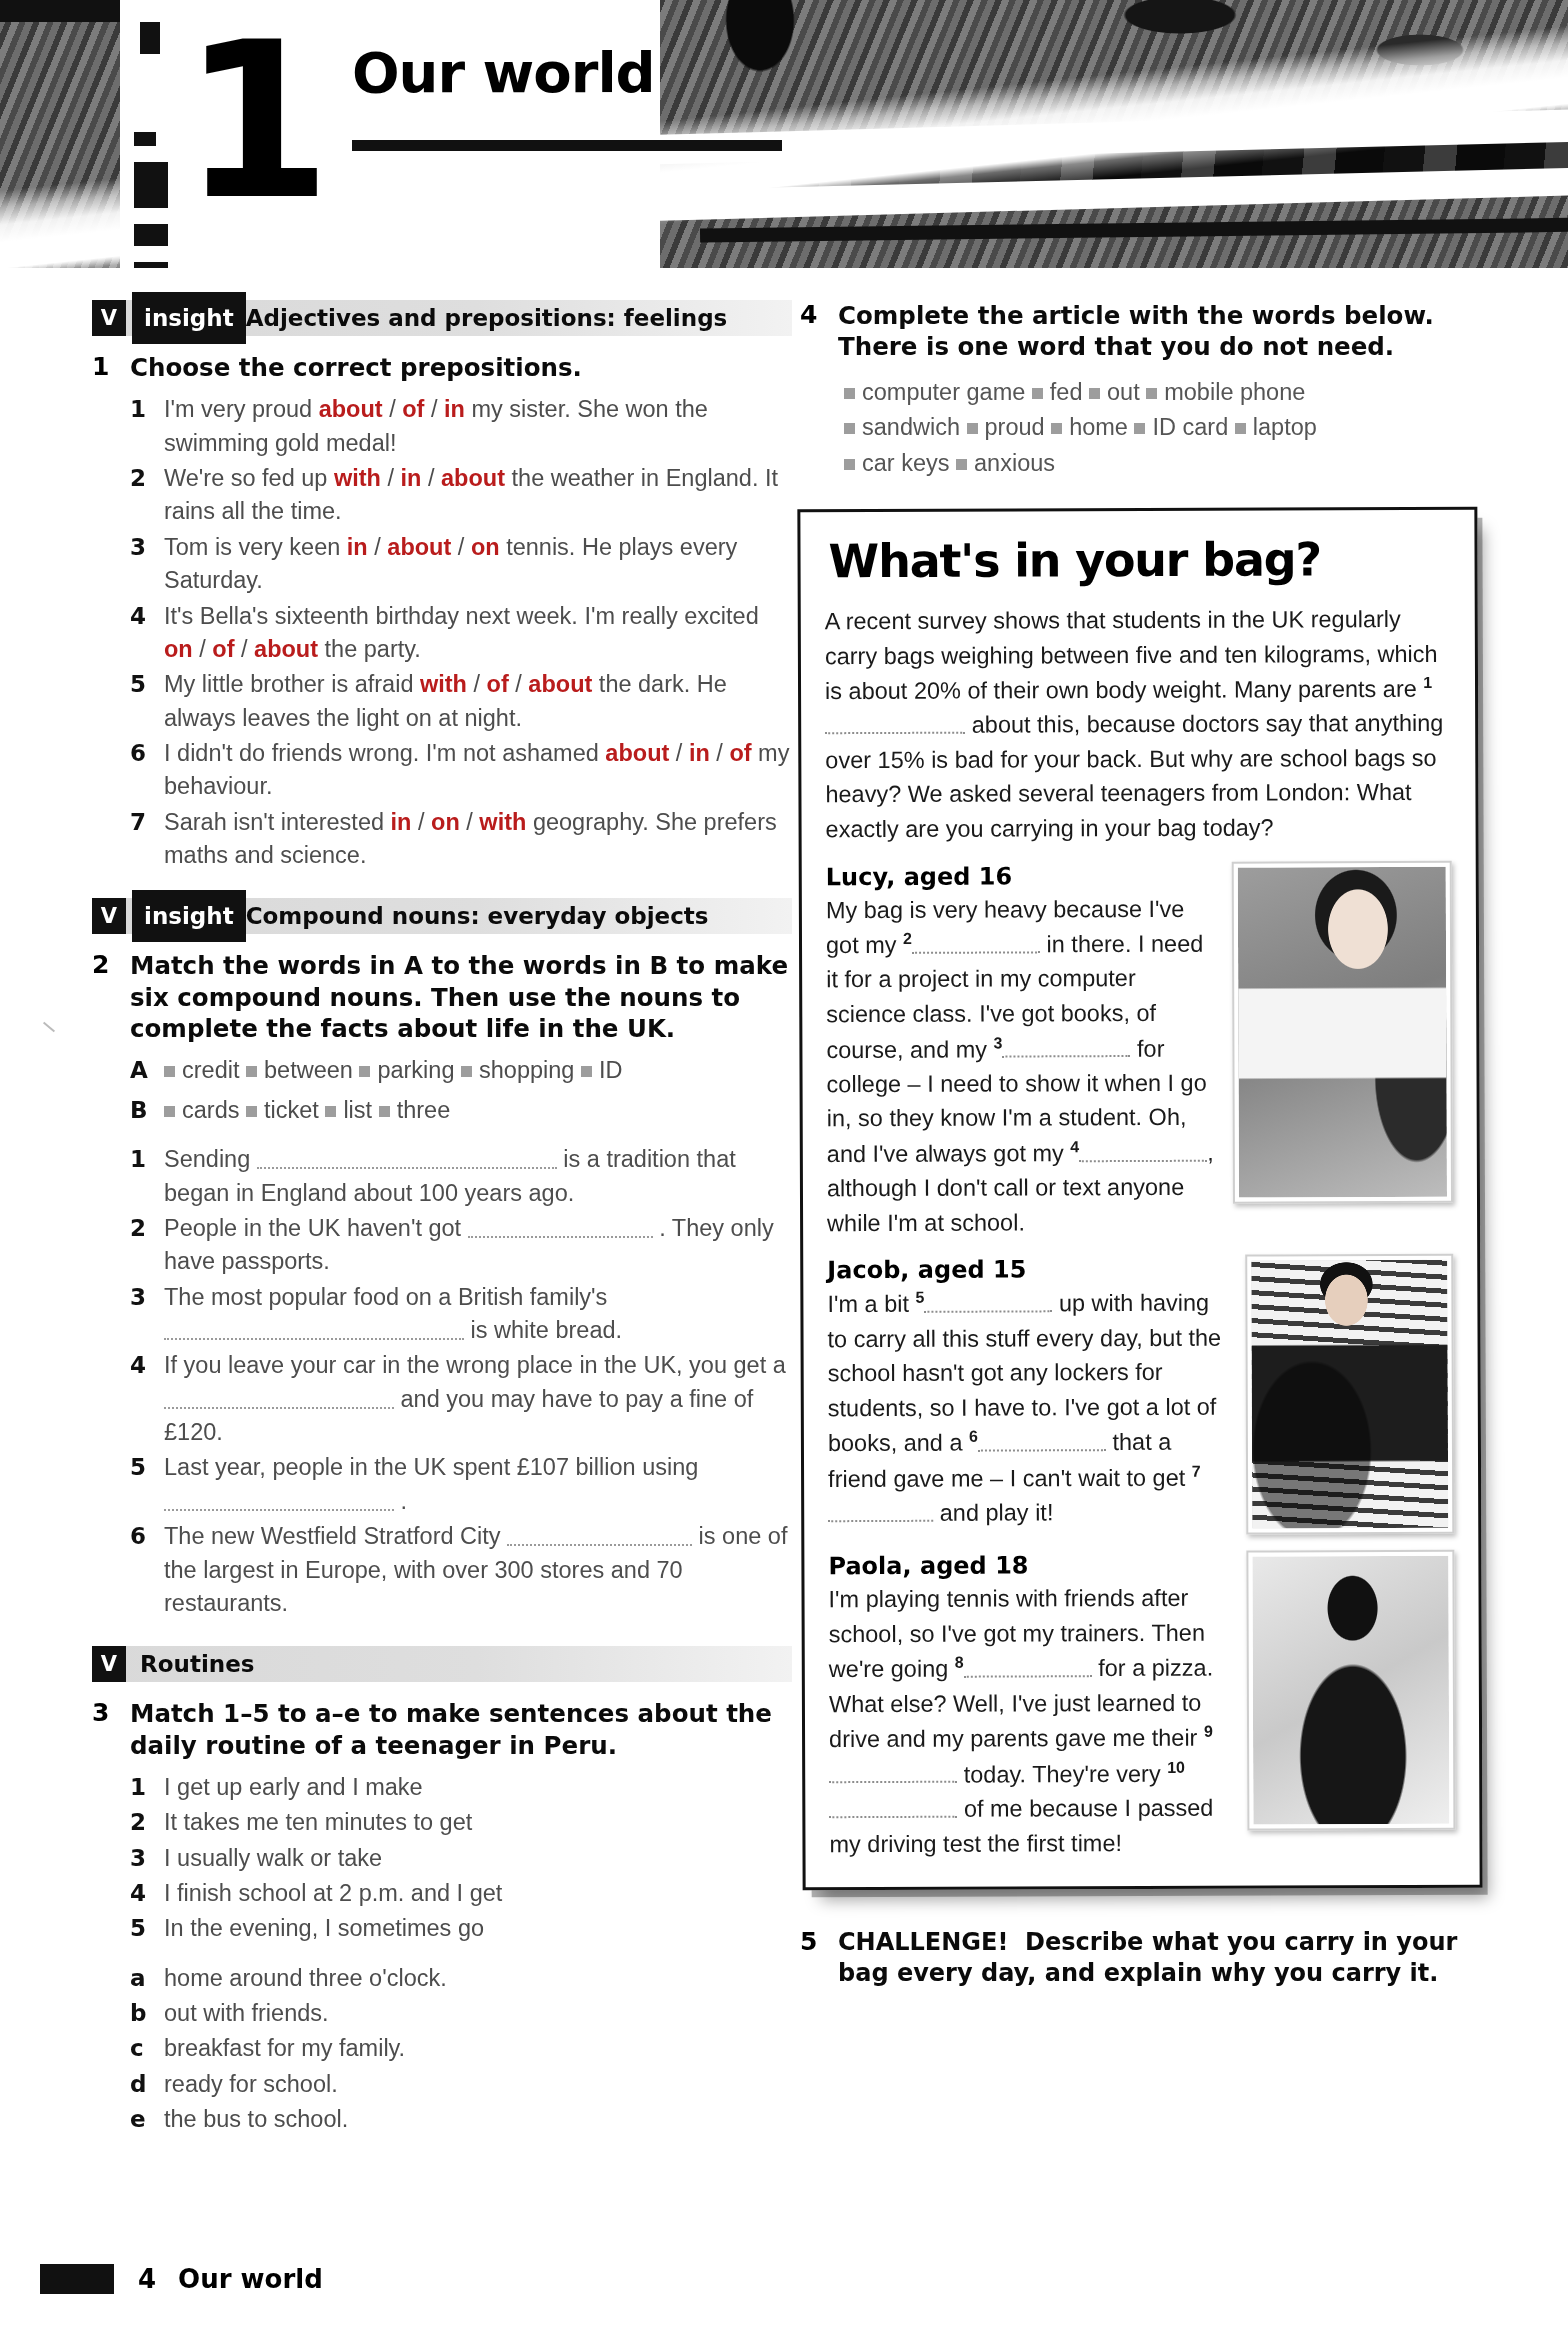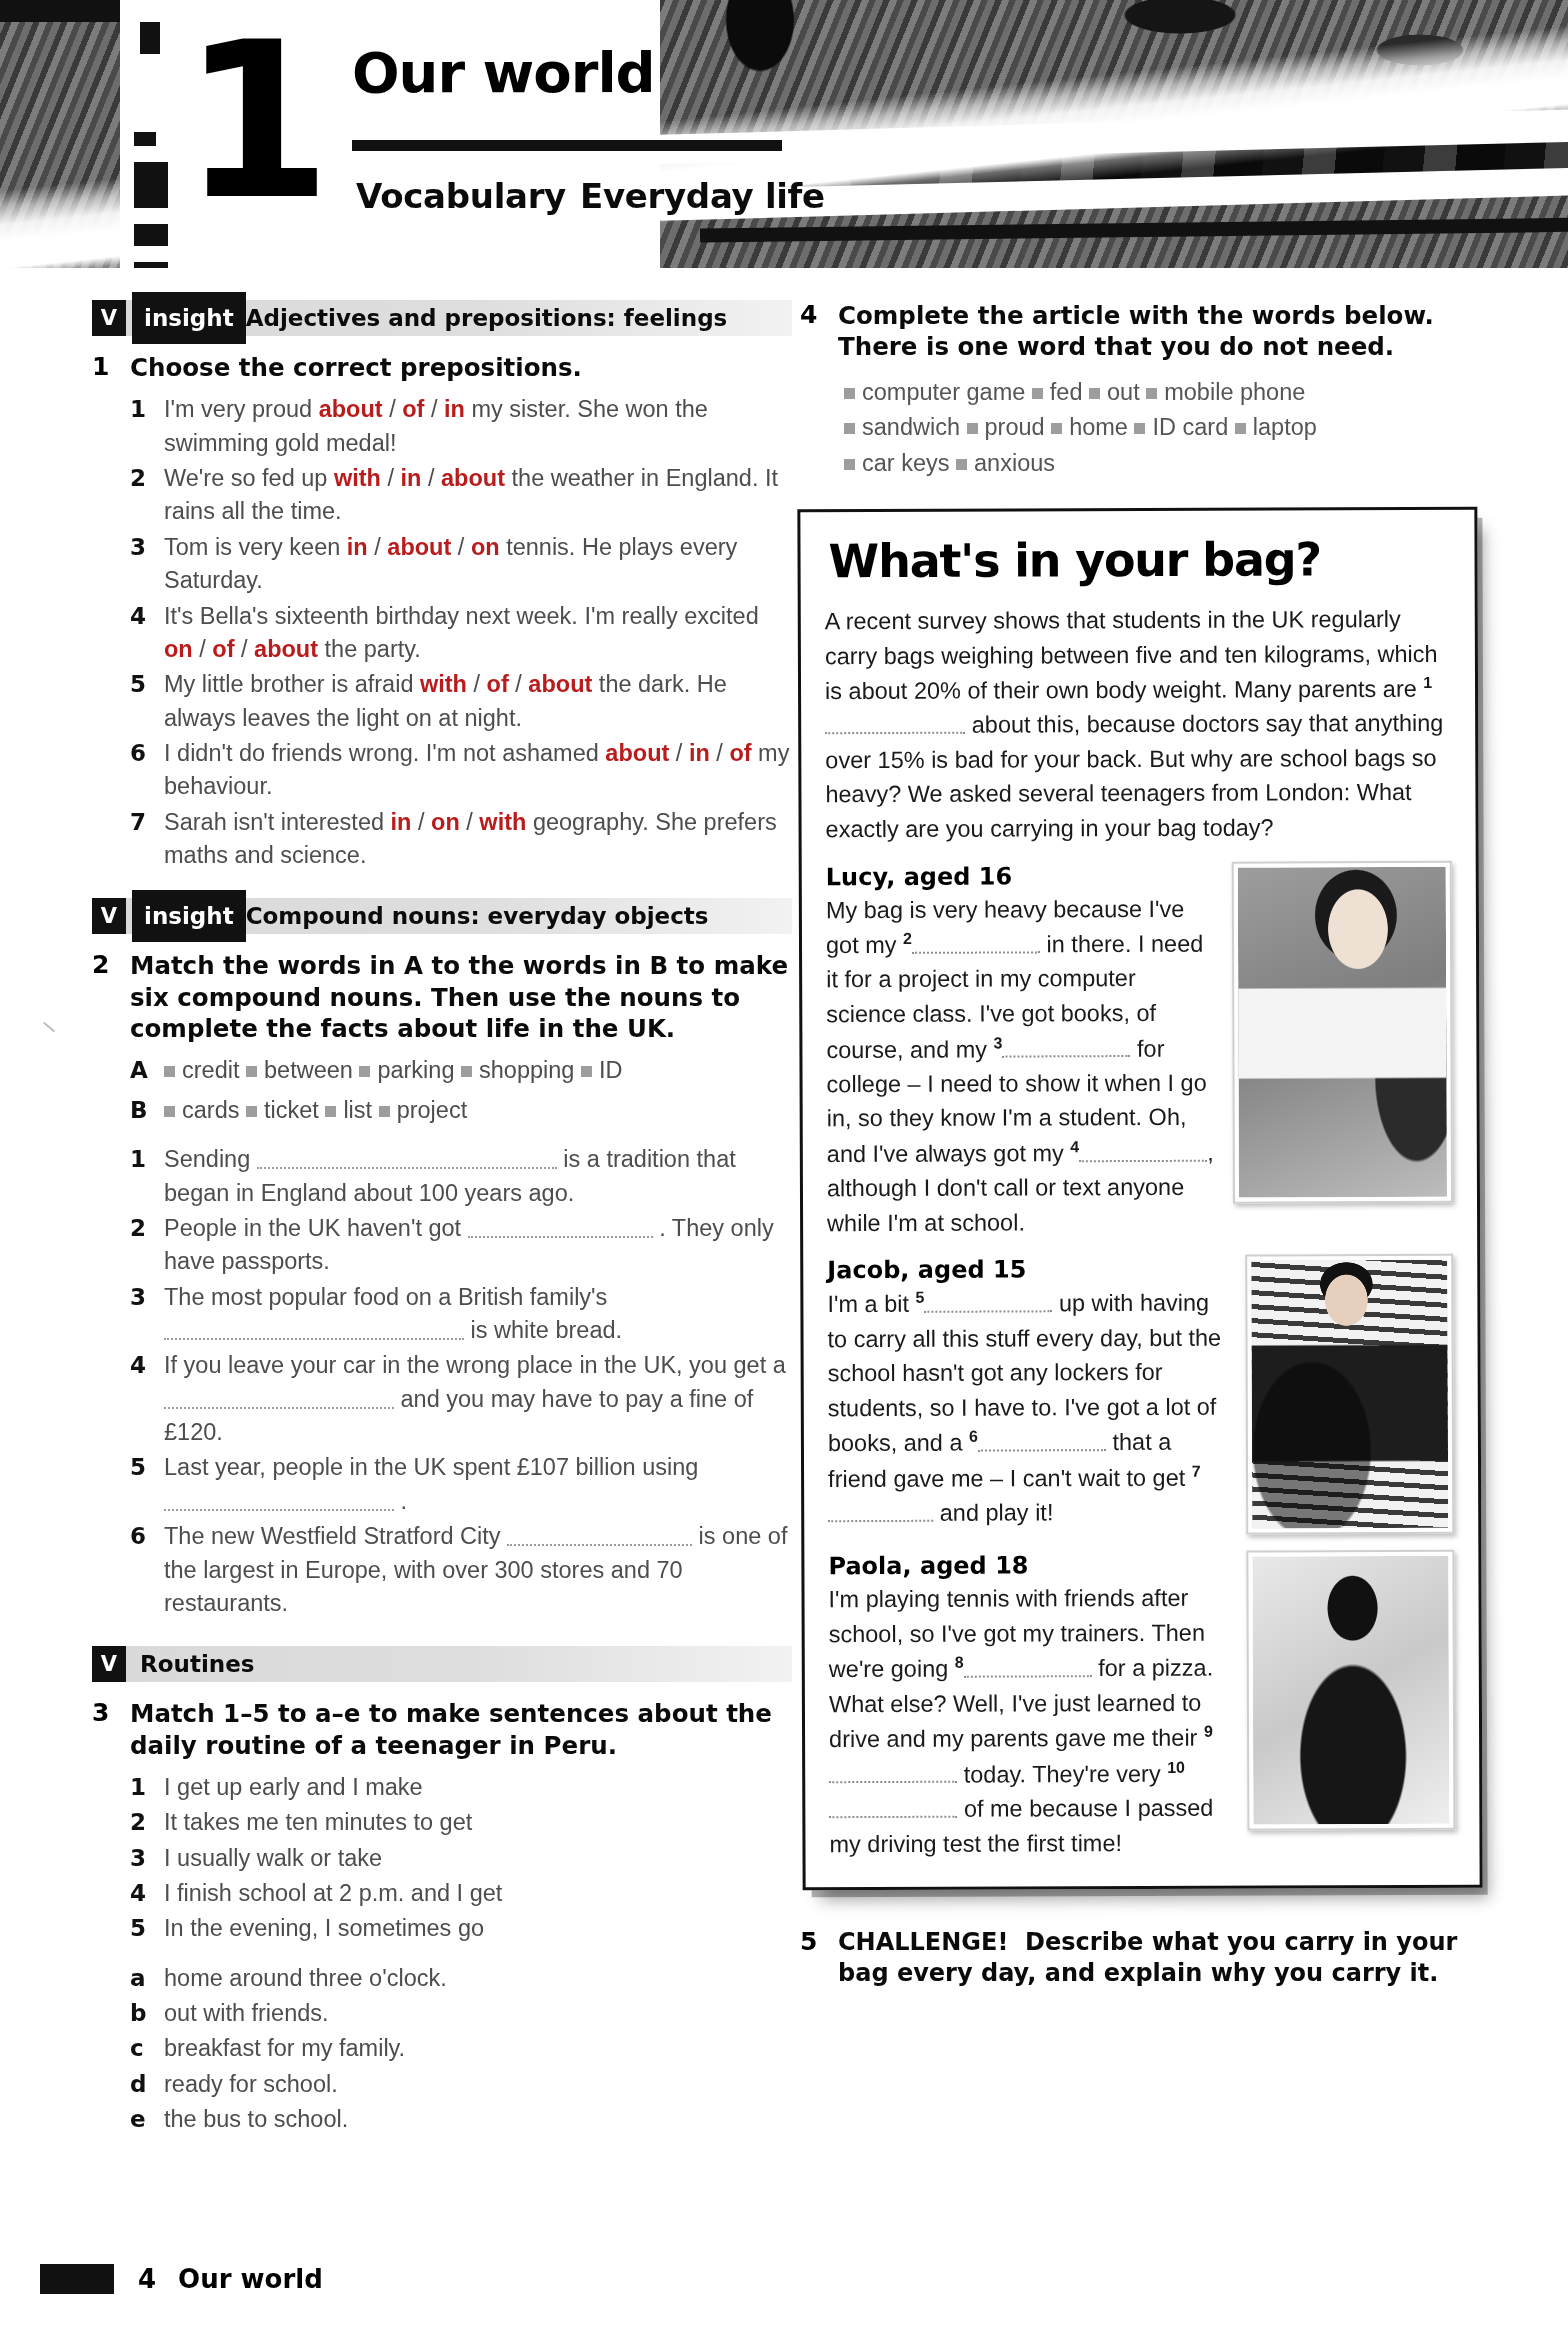--- a/index.html
+++ b/index.html
@@ -219,23 +219,20 @@
     <div class="chap-dots">
       <i class="d1"></i>
         <i class="d2"></i>
         <i class="d3"></i>
         <i class="d4"></i>
         <i class="d5"></i>
     </div>
     <div class="chap-num">1</div>
     <div class="chap-title">Our world</div>
     <div class="sub-rule"></div>
-    <div class="sub-title">
-      <span>Vocabulary</span><span>Everyday life</span>
-    </div>
   </div>
   <div class="sub-underline"></div>
 </div>
 
 <div class="stray-tick"></div>
 
 <div class="col-left">
 
   <div class="banner">
     <div class="v-box">V</div>
@@ -291,21 +288,21 @@
       <div class="ex-num">2</div>
       <div class="ex-instr">Match the words in A to the words in B to make six compound nouns. Then use the nouns to complete the facts about life in the UK.</div>
     </div>
     <div class="items">
       <div class="ab-row">
         <div class="ab-key">A</div>
         <div class="ab-words" id="grp-a"><span class="sq"></span><span>credit</span> <span class="sq"></span><span>between</span> <span class="sq"></span><span>parking</span> <span class="sq"></span><span>shopping</span> <span class="sq"></span><span>ID</span></div>
       </div>
       <div class="ab-row">
         <div class="ab-key">B</div>
-        <div class="ab-words" id="grp-b"><span class="sq"></span><span>cards</span> <span class="sq"></span><span>ticket</span> <span class="sq"></span><span>list</span> <span class="sq"></span><span>project</span></div>
+        <div class="ab-words" id="grp-b"><span class="sq"></span><span>cards</span> <span class="sq"></span><span>ticket</span> <span class="sq"></span><span>list</span> <span class="sq"></span><span>three</span></div>
       </div>
       <div class="gap-list" id="ex2-items">
           <div class="item">
             <div class="item-num">1</div>
             <div class="item-txt"><span>Sending </span><span class="gap w-xl"></span><span> is a tradition that began in England about 100 years ago.</span></div>
           </div>
           <div class="item">
             <div class="item-num">2</div>
             <div class="item-txt"><span>People in the UK haven't got </span><span class="gap w-m"></span><span> . They only have passports.</span></div>
           </div>

